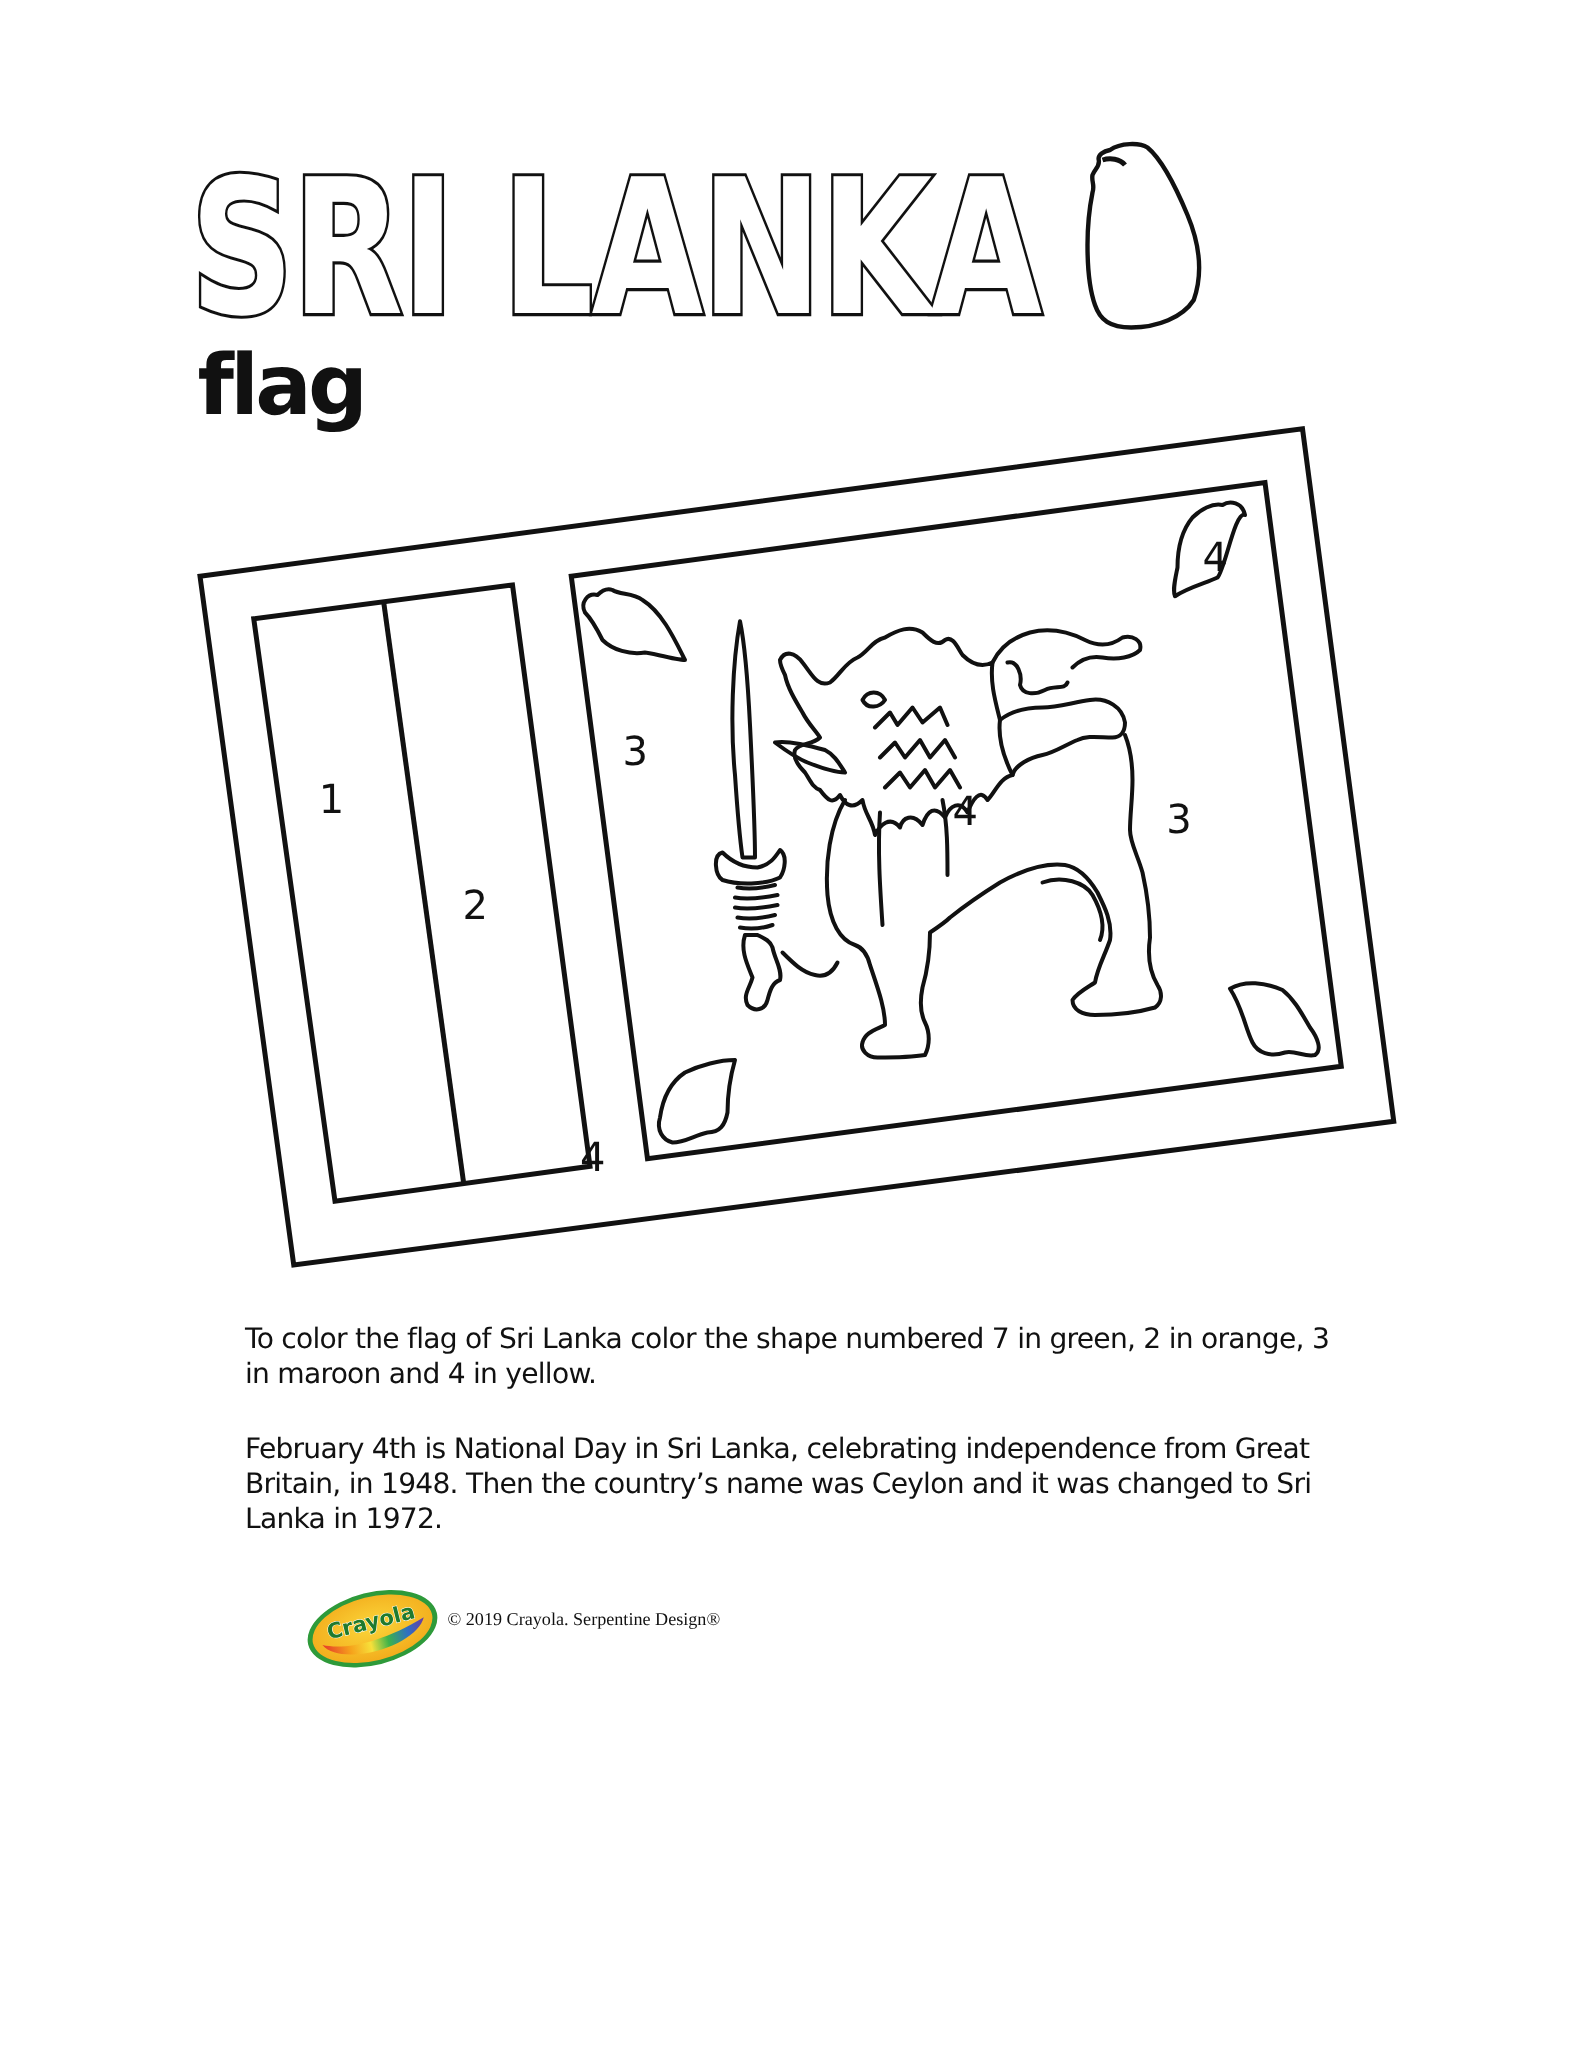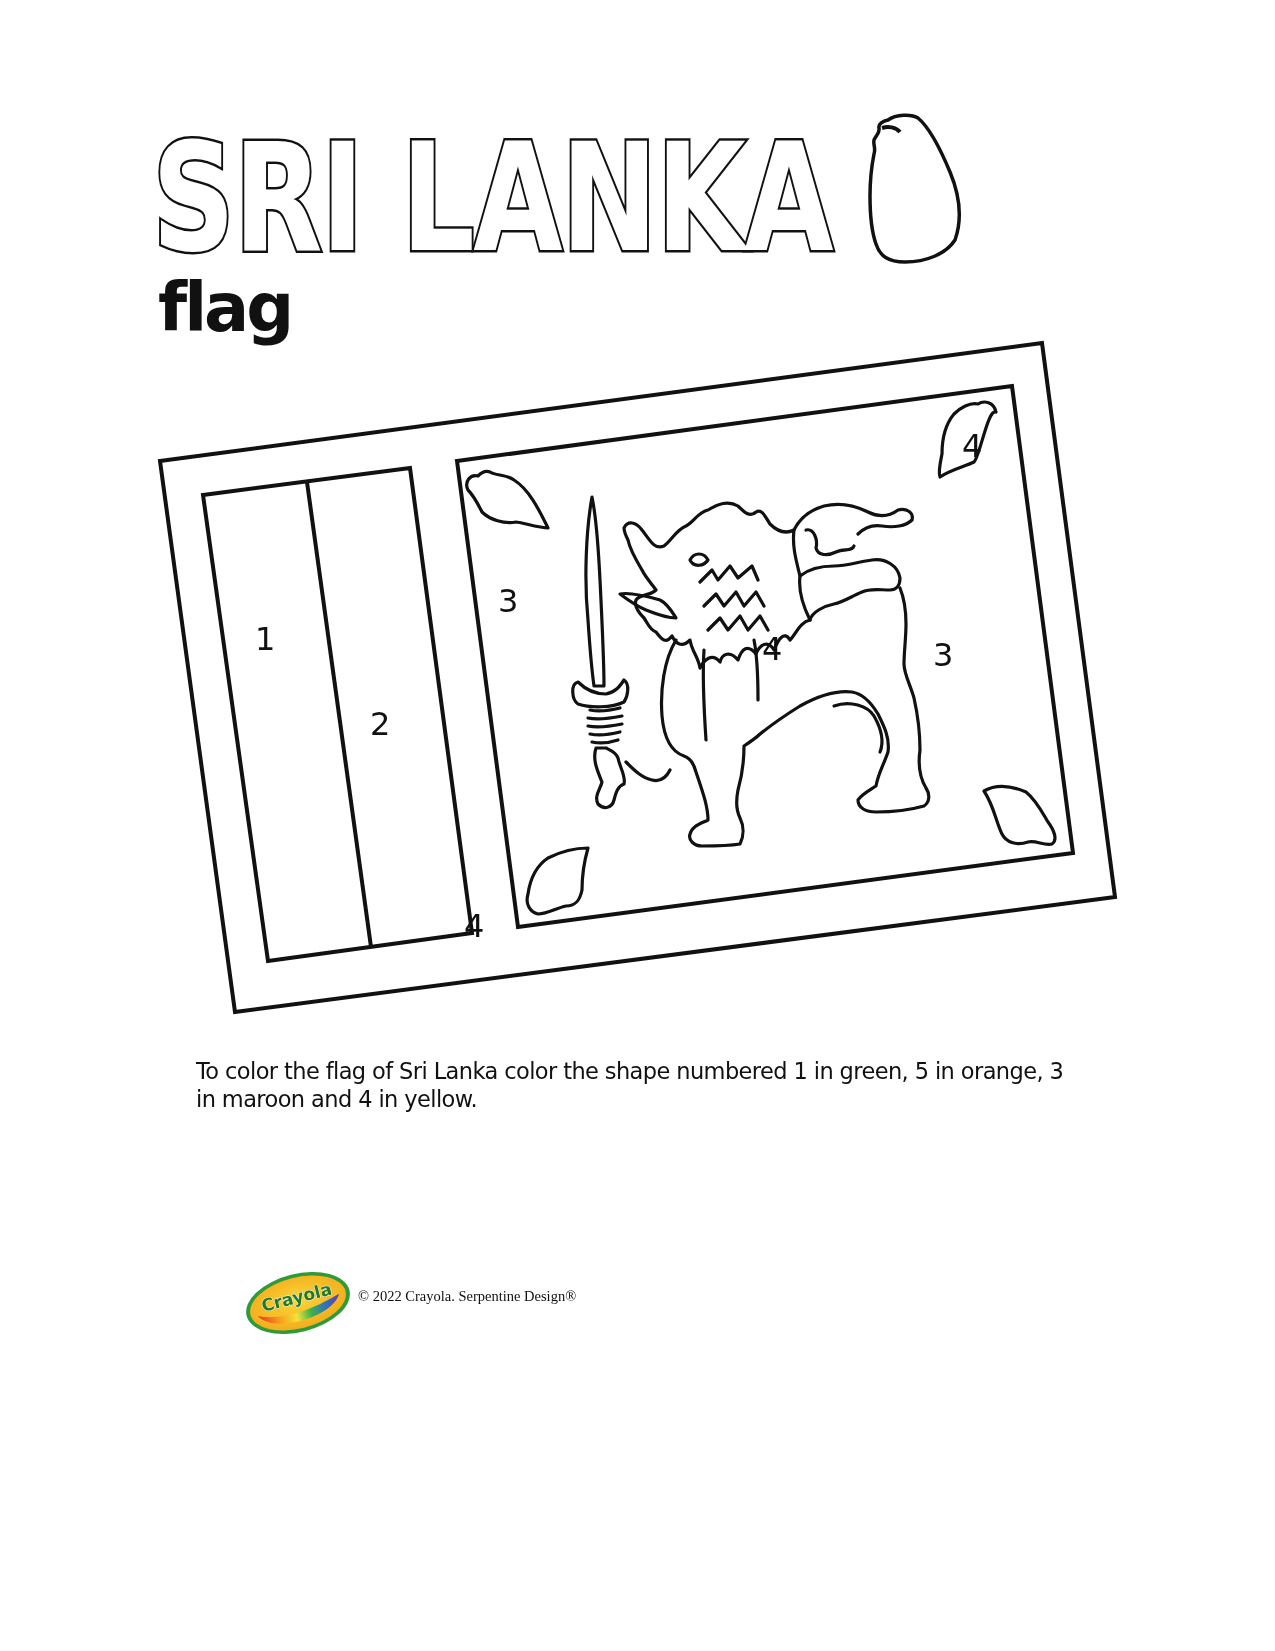--- a/index.html
+++ b/index.html
@@ -106,21 +106,22 @@
     </g>
 
     <text class="num" x="255" y="650">1</text>
     <text class="num" x="370" y="735">2</text>
     <text class="num" x="498" y="612">3</text>
     <text class="num" x="933" y="666">3</text>
     <text class="num" x="762" y="660">4</text>
     <text class="num" x="464" y="937">4</text>
   </svg>
 
-  <p class="instructions">To color the flag of Sri Lanka color the shape numbered 1 in green, 5 in orange, 3 in maroon and 4 in yellow.</p>
+  <p class="instructions">To color the flag of Sri Lanka color the shape numbered 7 in green, 2 in orange, 3 in maroon and 4 in yellow.</p>
+  <p class="fact">February 4th is National Day in Sri Lanka, celebrating independence from Great Britain, in 1948. Then the country’s name was Ceylon and it was changed to Sri Lanka in 1972.</p>
 
   <svg class="logo" viewBox="0 0 112 66">
     <defs>
       <linearGradient id="sw" x1="0" x2="1" y1="0" y2="0">
         <stop offset="0" stop-color="#e63a2a"></stop>
         <stop offset="0.25" stop-color="#f6a21b"></stop>
         <stop offset="0.45" stop-color="#f7e03a"></stop>
         <stop offset="0.62" stop-color="#3db34a"></stop>
         <stop offset="0.82" stop-color="#2f6fc4"></stop>
         <stop offset="1" stop-color="#6b3aa0"></stop>
@@ -130,14 +131,14 @@
         <stop offset="1" stop-color="#f2a91a"></stop>
       </radialGradient>
     </defs>
     <g transform="rotate(-14 56 33)">
       <ellipse cx="56" cy="33" rx="53" ry="29" fill="#2e9a3a"></ellipse>
       <ellipse cx="56" cy="33" rx="49" ry="25.5" fill="url(#fillg)"></ellipse>
       <path d="M14 36 C30 44 60 46 98 34 C92 46 66 54 40 50 C28 48 18 44 14 36 Z" fill="url(#sw)"></path>
       <text x="56" y="33" text-anchor="middle" font-family="DejaVu Sans, sans-serif" font-weight="bold" font-size="17" fill="#1f7a2e" stroke="#ffffff" stroke-width="0.8" paint-order="stroke">Crayola</text>
     </g>
   </svg>
-  <div class="copyright">© 2022 Crayola. Serpentine Design®</div>
+  <div class="copyright">© 2019 Crayola. Serpentine Design®</div>
 </div>
 
 </body></html>

